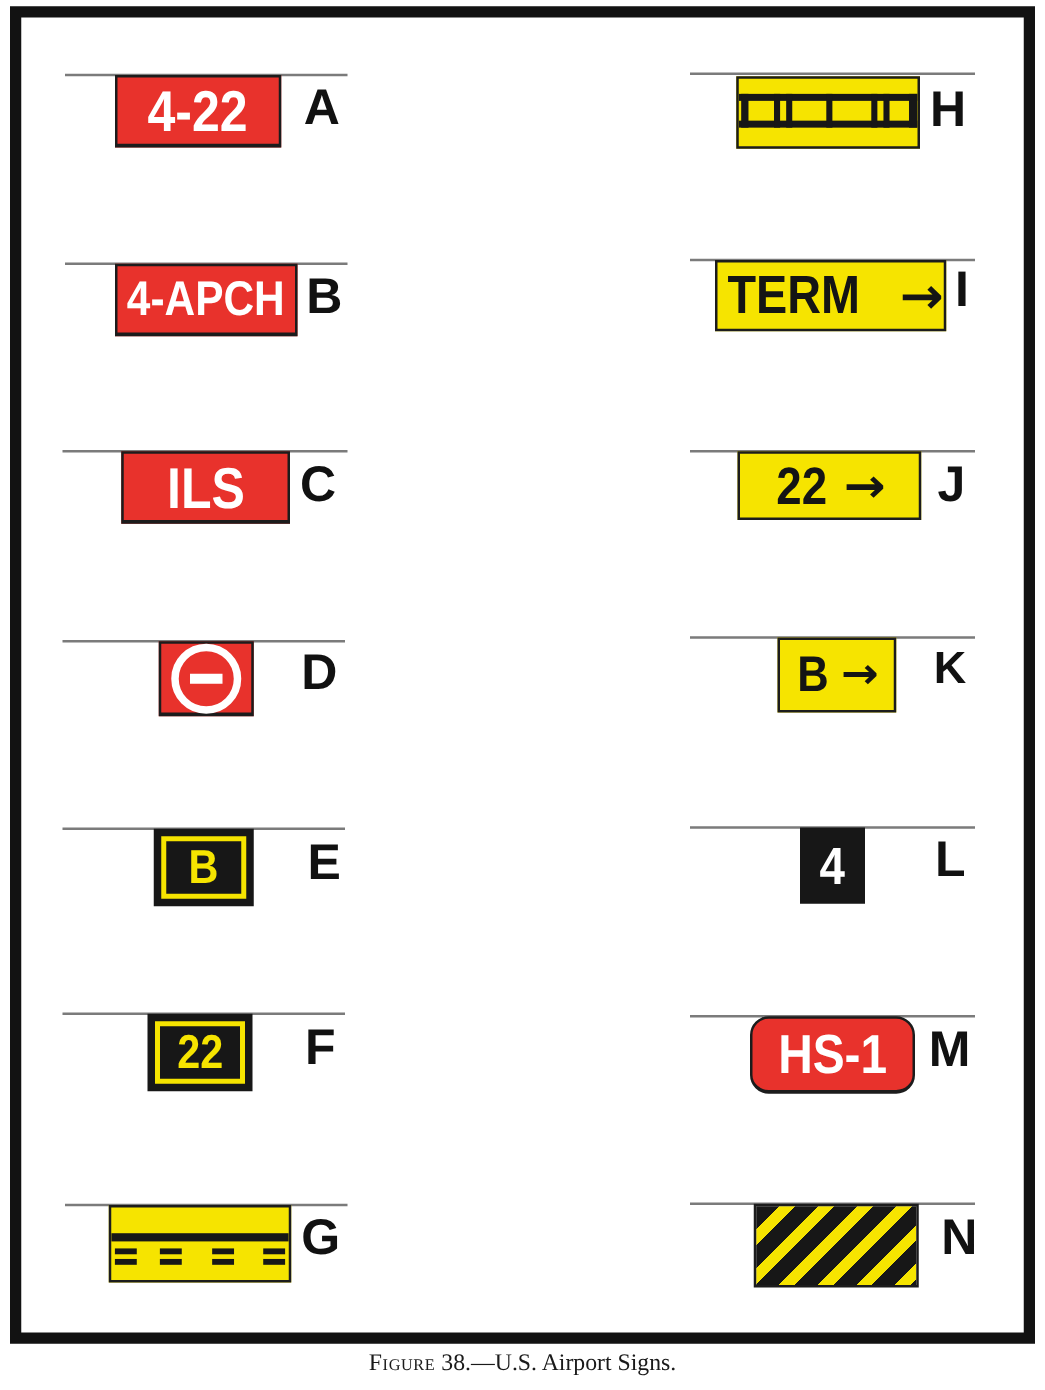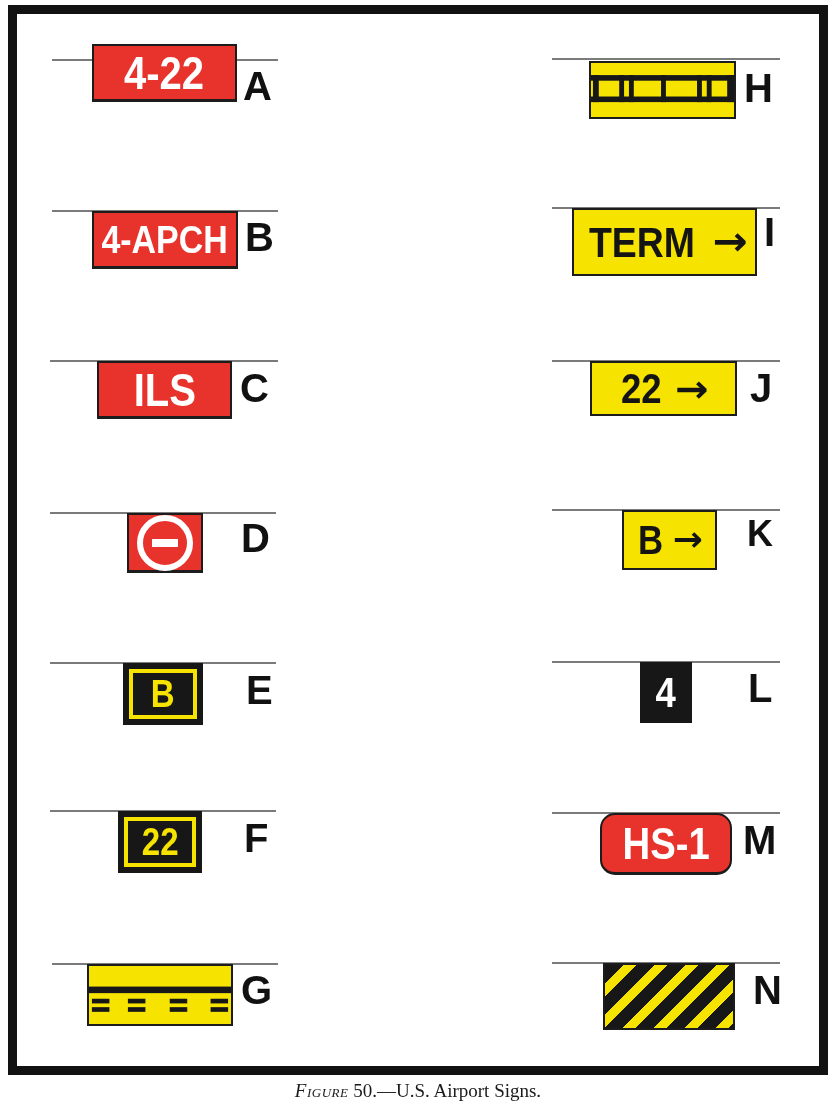--- a/index.html
+++ b/index.html
@@ -87,32 +87,32 @@
     color:var(--letter-black,#111111);
   }
   .caption{
     position:absolute;
     left:0;top:1080px;width:836px;
     text-align:center;
     font-family:"Liberation Serif",serif;
     font-size:19px;
     color:#1a1a1a;
   }
-  .smallcaps{font-variant:small-caps;letter-spacing:0.5px;font-style:italic;}
+  .smallcaps{font-variant:small-caps;letter-spacing:0.5px;}
 </style>
 </head>
 <body>
 
 <div id="page">
 
   <div class="frame"></div>
 
   <div>
     <div class="ground-line" style="left:52px;top:59px;width:226px;"></div>
-    <div class="sign red-sign" style="left:92px;top:44px;width:145px;height:58px;">
+    <div class="sign red-sign" style="left:92px;top:60px;width:133px;height:58px;">
       <span class="stext white-text" style="font-size:46px;">4-22</span>
     </div>
     <div class="letter" style="left:243px;top:66px;">A</div>
   </div>
 
   <div>
     <div class="ground-line" style="left:52px;top:210px;width:226px;"></div>
     <div class="sign red-sign" style="left:92px;top:211px;width:146px;height:58px;">
       <span class="stext white-text" style="font-size:39px;">4-APCH</span>
     </div>
@@ -186,21 +186,21 @@
         <rect x="109" y="13" width="5" height="29" fill="currentColor"></rect>
         <rect x="119" y="13" width="5" height="29" fill="currentColor"></rect>
         <rect x="140" y="13" width="7" height="29" fill="currentColor"></rect>
       </svg>
     </div>
     <div class="letter" style="left:744px;top:68px;">H</div>
   </div>
 
   <div>
     <div class="ground-line" style="left:552px;top:207px;width:228px;"></div>
-    <div class="sign yellow-sign" style="left:572px;top:208px;width:185px;height:68px;">
+    <div class="sign yellow-sign" style="left:572px;top:208px;width:185px;height:57px;justify-content:space-between;">
       <span class="stext black-text" style="font-size:43px;">TERM</span>
       <span class="arrow" style="font-size:42px;">→</span>
     </div>
     <div class="letter" style="left:764px;top:212px;">I</div>
   </div>
 
   <div>
     <div class="ground-line" style="left:552px;top:360px;width:228px;"></div>
     <div class="sign yellow-sign" style="left:590px;top:361px;width:147px;height:55px;">
       <span class="stext black-text" style="font-size:42px;">22</span>
@@ -236,16 +236,16 @@
 
   <div>
     <div class="ground-line" style="left:552px;top:962px;width:228px;"></div>
     <div class="sign striped" style="left:603px;top:963px;width:132px;height:67px;">
       <span></span>
     </div>
     <div class="letter" style="left:753px;top:970px;">N</div>
   </div>
 
   <div class="caption">
-    <span class="smallcaps">Figure</span><span> 50.—U.S. Airport Signs.</span>
+    <span class="smallcaps">Figure</span><span> 38.—U.S. Airport Signs.</span>
   </div>
 
 </div>
 
 </body></html>

